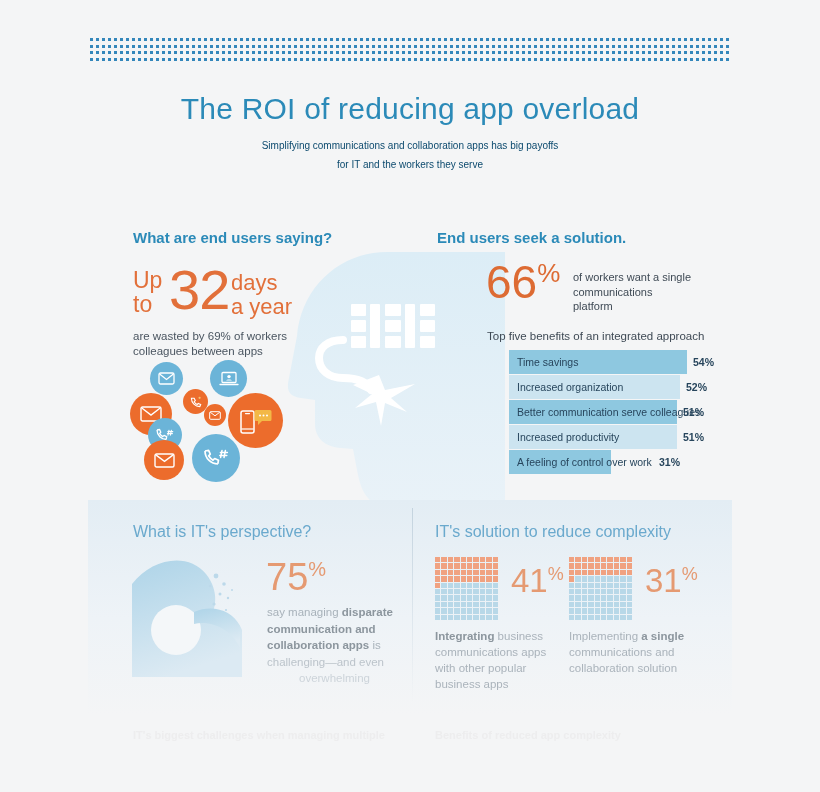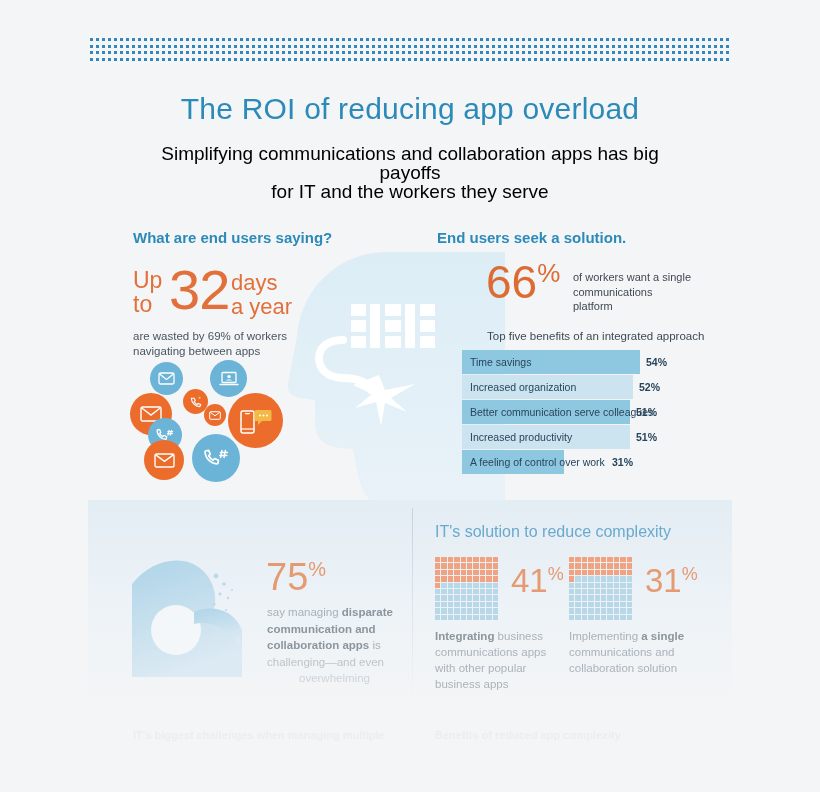--- a/index.html
+++ b/index.html
@@ -18,22 +18,22 @@
     position:absolute; width:3px; height:3px; background:#3487bb;
   }
 
   
   .title {
     position: absolute; left: 0; top: 92px; width: 820px;
     text-align: center; font-size: 30px; color: #2b8ab8; font-weight: 400;
     letter-spacing: .2px;
   }
   .subtitle {
-    position: absolute; left: 160px; top: 144px; width: 500px;
-    text-align: center; font-size: 19px; line-height: 19px; color: #000000;
+    position: absolute; left: 160px; top: 136px; width: 500px;
+    text-align: center; font-size: 10px; line-height: 19px; color: #0c4a6e;
   }
 
   
   .sec-head {
     position: absolute; font-size: 15px; color: #2b8ab8; font-weight: 700;
   }
   .sec-head.light { font-weight: 400; font-size: 16px; color: #6aa9cd; }
 
   
   .head-wrap { position: absolute; left: 275px; top: 248px; width: 230px; height: 260px; }
@@ -71,21 +71,21 @@
   .pct66 sup { font-size:26px; vertical-align: super; line-height:0; }
   .pct66-note {
     position:absolute; left:573px; top:270px; width:120px;
     font-size:11px; line-height:14.5px; color:#3f4a55;
   }
   .topfive {
     position:absolute; left:487px; top:330px; font-size:11.5px; color:#3f4a55;
   }
 
   
-  .bars { position:absolute; left:462px; top:350px; width:205px; }
+  .bars { position:absolute; left:509px; top:350px; width:205px; }
   .brow { position:relative; height:24px; margin-bottom:1px; }
   .bfill {
     position:absolute; left:0; top:0; height:24px;
   }
   .blabel {
     position:absolute; left:8px; top:0; height:24px; line-height:24px;
     font-size:10.5px; color:#27455c; white-space:nowrap;
   }
   .bval {
     position:absolute; top:0; height:24px; line-height:24px;
@@ -606,21 +606,21 @@
     <span>Up</span><br>
     <span>to</span>
   </div>
   <div class="big32">32</div>
   <div class="daysyear">
     <span>days</span><br>
     <span>a year</span>
   </div>
   <div class="wasted">
     <span>are wasted by 69% of workers</span><br>
-    <span>navigating between apps</span>
+    <span>colleagues between apps</span>
   </div>
 
   <div class="cluster">
     <div class="bub b" style="left:20px; top:2px; width:33px; height:33px;">
       <svg width="17" height="13" viewBox="0 0 17 13">
           <rect x="1" y="1" width="15" height="11" rx="1.5" fill="none" stroke="#fff" stroke-width="1.3"></rect>
           <path d="M1.6 2 L8.5 7.4 L15.4 2" fill="none" stroke="#fff" stroke-width="1.3"></path>
         </svg>
     </div>
     <div class="bub b" style="left:80px; top:0px; width:37px; height:37px;">
@@ -714,20 +714,21 @@
       <div class="brow">
         <div class="bfill" style="width:102px;background:#8ec8e0"></div>
         <div class="blabel">A feeling of control over work</div>
         <div class="bval" style="left:150px">31%</div>
       </div>
     </div>
 
   <div class="lower"></div>
   <div class="lower-div"></div>
 
+  <div class="sec-head light" style="left:133px; top:523px;">What is IT's perspective?</div>
 
   <div class="wave-wrap">
     <svg width="122" height="125" viewBox="0 0 122 125">
       <defs>
         <linearGradient id="wg" x1="0" y1="0" x2="0.3" y2="1">
           <stop offset="0%" stop-color="#aed4e8"></stop>
           <stop offset="100%" stop-color="#dceaf3"></stop>
         </linearGradient>
       </defs>
       <path fill="url(#wg)" d="M0 32 C20 6 56 0 74 22 C88 40 84 58 76 70 C92 62 106 66 110 78 L110 125 L0 125 Z"></path>

